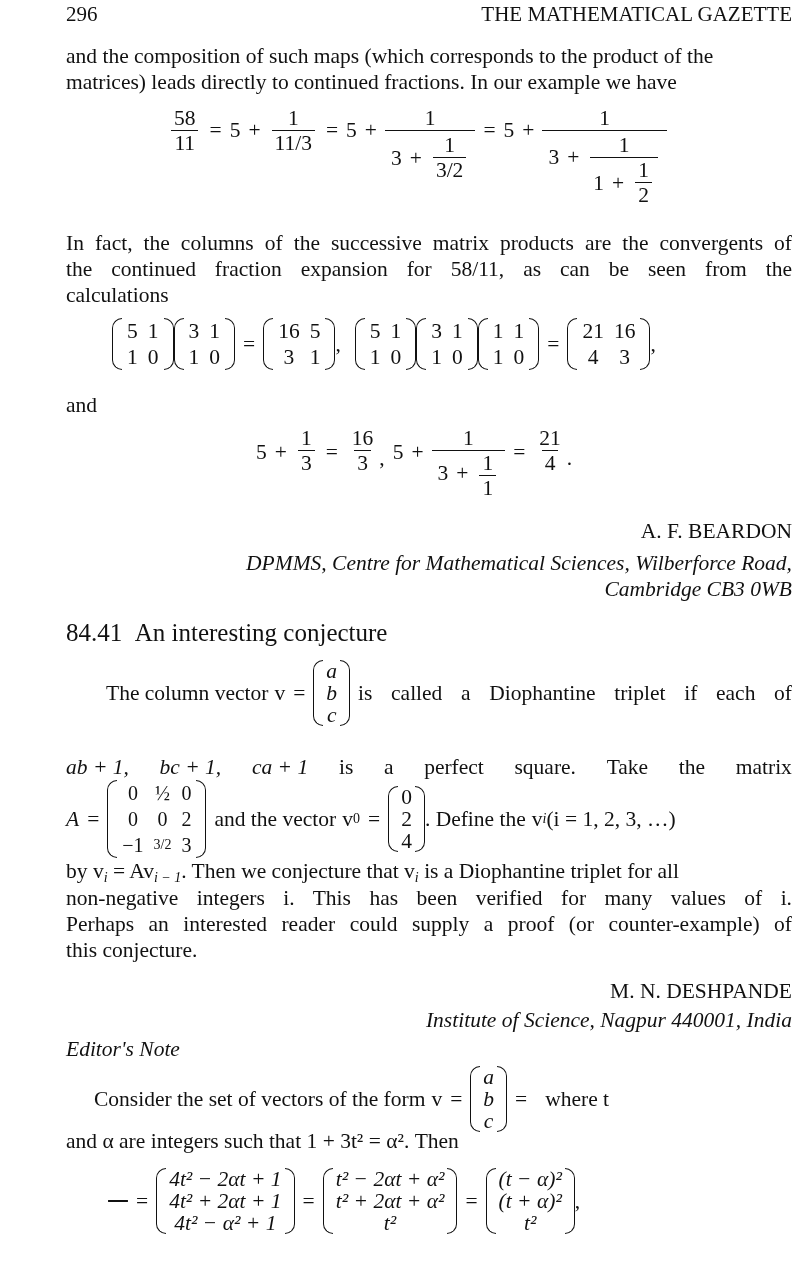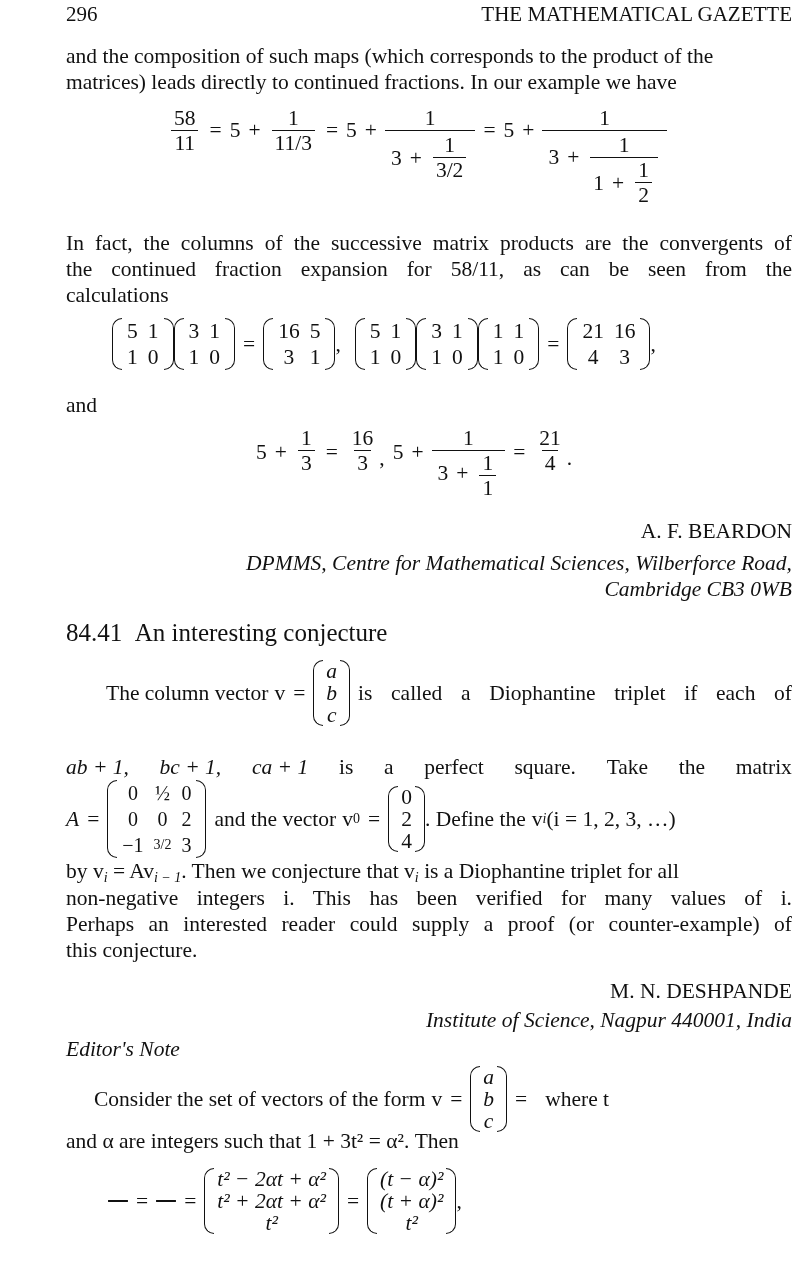--- a/index.html
+++ b/index.html
@@ -393,20 +393,33 @@
 <div class="line" style="top:1128px;">and α are integers such that 1 + 3t² = α².  Then</div>
 
 <div class="abs flex" style="left:108px;top:1168px;">
   <span class="mat vec">
       <span class="paren l"></span>
       <span class="paren r"></span>
     </span>
   <span class="op">=</span>
   <span class="mat vec">
       <span class="paren l"></span>
+      <table>
+        <tbody>
+          <tr>
+            <td class="it">4t² − 2αt + 1</td>
+          </tr>
+          <tr>
+            <td class="it">4t² + 2αt + 1</td>
+          </tr>
+          <tr>
+            <td class="it">4t² − α² + 1</td>
+          </tr>
+        </tbody>
+      </table>
       <span class="paren r"></span>
     </span>
   <span class="op">=</span>
   <span class="mat vec">
       <span class="paren l"></span>
       <table>
         <tbody>
           <tr>
             <td class="it">t² − 2αt + α²</td>
           </tr>

